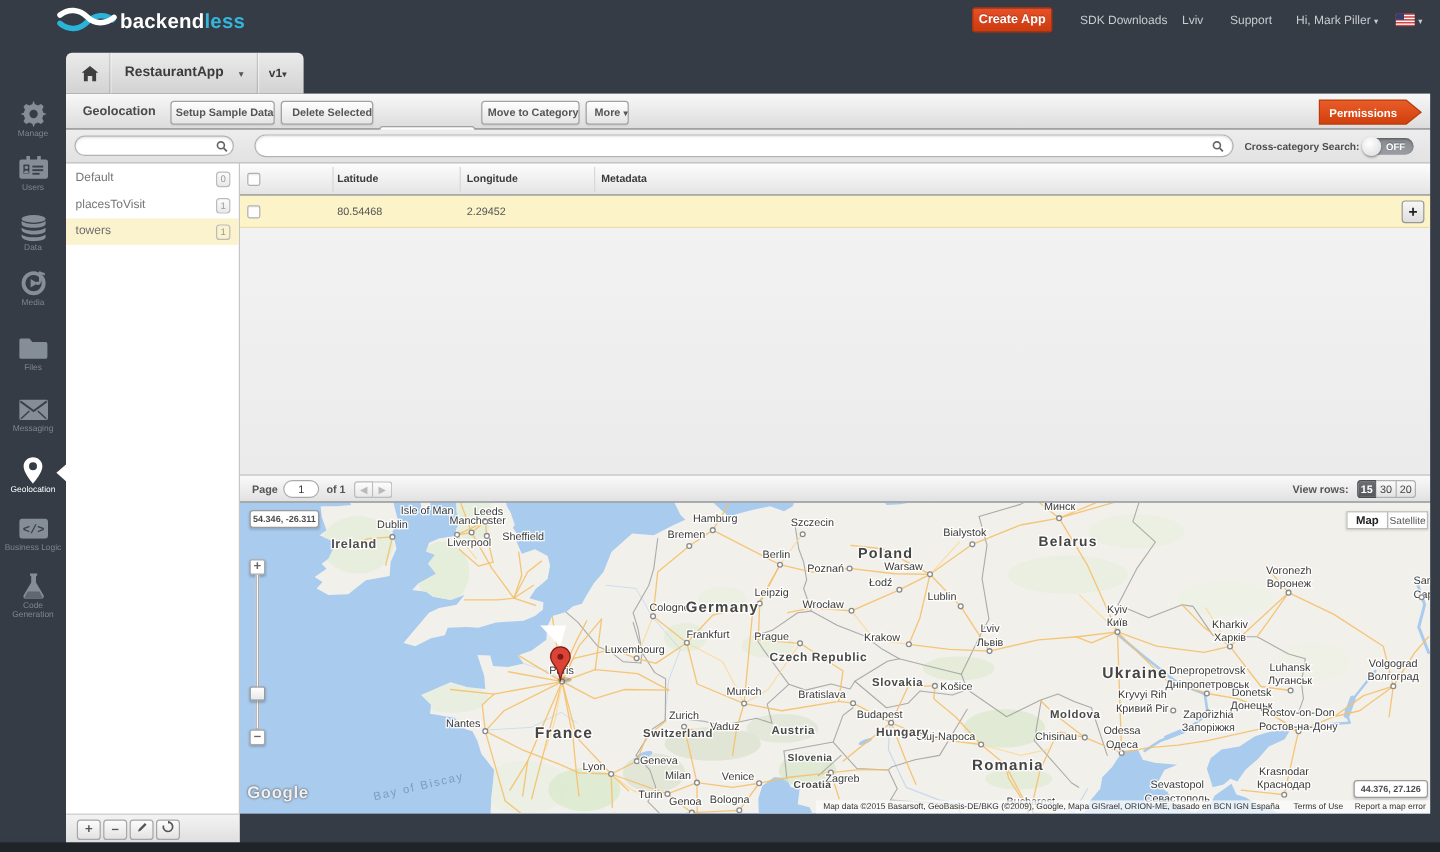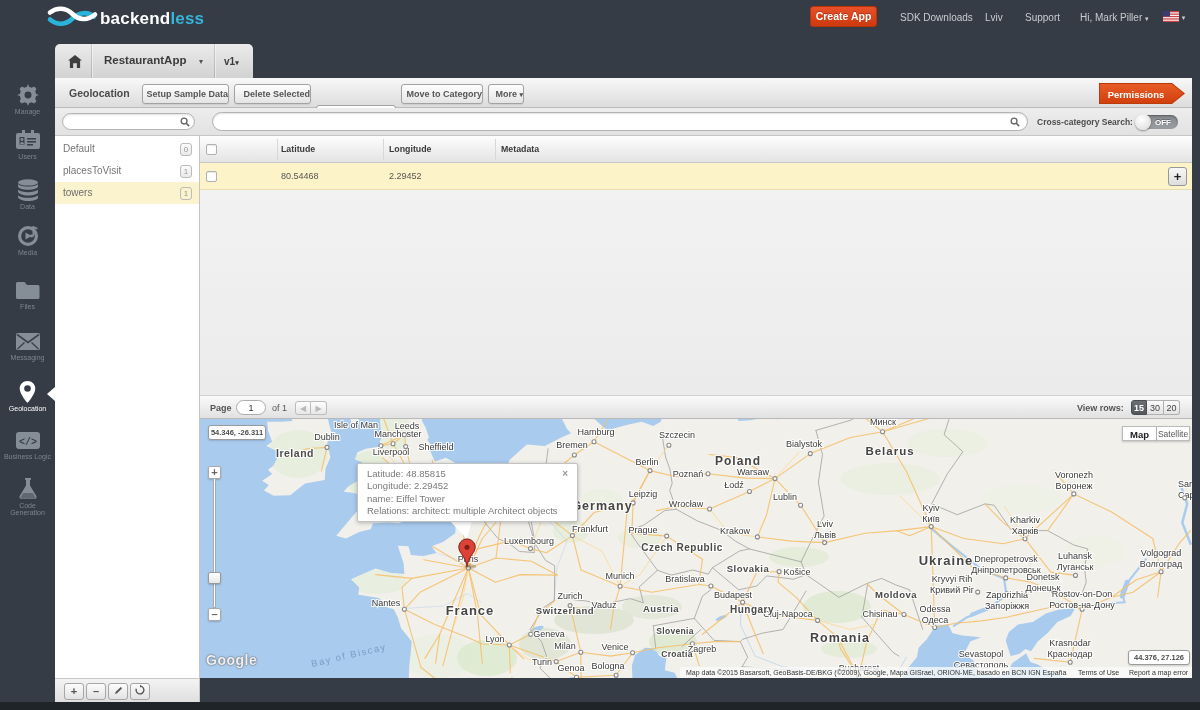--- a/index.html
+++ b/index.html
@@ -256,21 +256,21 @@
     <span class="cb" style="left:6px;top:8px;"></span>
     <span class="cl" style="left:81px;">80.54468</span>
     <span class="cl" style="left:189px;">2.29452</span>
     <span style="position:absolute;right:5px;top:4px;width:19px;height:19px;border:1px solid #979797;border-radius:3px;background:linear-gradient(#f7f7f7,#dedede);text-align:center;line-height:17px;font-weight:bold;color:#222;font-size:13px;">+</span>
   </div>
   <div id="emptyarea"></div>
 
   <div id="pagebar">
     <span style="position:absolute;left:10px;top:7px;font-weight:bold;">Page</span>
     <span style="position:absolute;left:36px;top:4px;width:30px;height:15px;background:#fff;border:1px solid #ababab;border-radius:8px;text-align:center;line-height:14px;font-size:9px;color:#333;">1</span>
-    <span style="position:absolute;left:72px;top:7px;font-weight:normal;text-align:right;">of 1</span>
+    <span style="position:absolute;left:72px;top:7px;font-weight:bold;text-align:right;">of 1</span>
     <span style="position:absolute;left:95px;top:5px;width:16px;height:14px;border:1px solid #bcbcbc;border-radius:3px 0 0 3px;background:linear-gradient(#fdfdfd,#e8e8e8);text-align:center;line-height:13px;color:#b9b9b9;font-size:8px;">◀</span>
     <span style="position:absolute;left:111px;top:5px;width:16px;height:14px;border:1px solid #bcbcbc;border-left:none;border-radius:0 3px 3px 0;background:linear-gradient(#fdfdfd,#e8e8e8);text-align:center;line-height:13px;color:#b9b9b9;font-size:8px;">▶</span>
     <span style="position:absolute;left:877px;top:7px;font-weight:bold;">View rows:</span>
     <span style="position:absolute;left:931px;top:4px;width:16px;height:15px;background:linear-gradient(#6b6e73,#54575b);border:1px solid #4a4d51;border-radius:3px 0 0 3px;color:#fff;font-weight:bold;text-align:center;line-height:14px;font-size:9px;">15</span>
     <span style="position:absolute;left:947px;top:4px;width:17px;height:15px;background:linear-gradient(#fbfbfb,#e2e2e2);border:1px solid #b0b0b0;border-left:none;color:#444;text-align:center;line-height:14px;font-size:9px;">30</span>
     <span style="position:absolute;left:964px;top:4px;width:16px;height:15px;background:linear-gradient(#fbfbfb,#e2e2e2);border:1px solid #b0b0b0;border-left:none;border-radius:0 3px 3px 0;color:#444;text-align:center;line-height:14px;font-size:9px;">20</span>
   </div>
 
   <div id="mapwrap">
     <svg width="992" height="259" viewBox="0 0 992 259" style="position:absolute;left:0;top:0">
@@ -624,27 +624,20 @@
     <div style="position:absolute;left:8px;top:153px;width:13px;height:12px;background:linear-gradient(#fff,#e8e8e8);border:1px solid #999;border-radius:2px;box-shadow:0 1px 2px rgba(0,0,0,0.2);"></div>
     <div style="position:absolute;left:8px;top:189px;width:13px;height:13px;background:#fff;border:1px solid #aaa;border-radius:2px;text-align:center;line-height:10px;font-size:11px;color:#666;font-weight:bold;box-shadow:0 1px 2px rgba(0,0,0,0.2);">–</div>
 
     <div style="position:absolute;left:922px;top:7px;width:35px;height:15px;background:#fff;border:1px solid #bbb;text-align:center;line-height:15px;font-size:9.5px;font-weight:bold;color:#222;box-shadow:0 1px 2px rgba(0,0,0,0.2);">Map</div>
     <div style="position:absolute;left:957px;top:7px;width:33px;height:15px;background:#fff;border:1px solid #bbb;border-left:none;text-align:center;line-height:15px;font-size:8.5px;color:#555;box-shadow:0 1px 2px rgba(0,0,0,0.2);">Satellite</div>
 
     <svg id="infotail" width="26" height="20" viewBox="0 0 26 20">
         <polygon points="2,0 24,0 19,18" fill="#ffffff"></polygon>
         <polygon points="19,18 24,0 26,2" fill="#f0f0f0"></polygon>
       </svg>
-    <div id="infowin">
-      Latitude: 48.85815<br>
-      Longitude: 2.29452<br>
-      name: Eiffel Tower<br>
-      Relations: architect: multiple Architect objects
-      <span style="position:absolute;right:9px;top:4px;color:#999;font-size:10px;font-weight:bold;">×</span>
-    </div>
 
     <svg style="position:absolute;left:257px;top:119px;" width="20" height="32" viewBox="0 0 20 32">
       <ellipse cx="13.5" cy="28.5" rx="6" ry="2.2" fill="rgba(90,60,30,0.3)"></ellipse>
       <path d="M10 1 C5.2 1 1.8 4.8 1.8 9.3 C1.8 13.6 5 15.7 7.2 20 C8.8 23.2 9.3 25.8 10 28.5 C10.7 25.8 11.2 23.2 12.8 20 C15 15.7 18.2 13.6 18.2 9.3 C18.2 4.8 14.8 1 10 1 Z" fill="#dd4237" stroke="#7e1d14" stroke-width="1"></path>
       <circle cx="10" cy="9.3" r="2.5" fill="#7e1d14"></circle>
     </svg>
 
     <div style="position:absolute;left:6px;top:233px;font-size:14px;font-weight:bold;color:rgba(255,255,255,0.9);text-shadow:0 0 2px rgba(90,90,90,0.95), 0 0 1px rgba(90,90,90,0.9);letter-spacing:0.5px;">Google</div>
 
     <div style="position:absolute;left:480px;top:248px;width:512px;height:11px;background:rgba(250,250,250,0.78);font-size:7px;color:#333;white-space:nowrap;">

